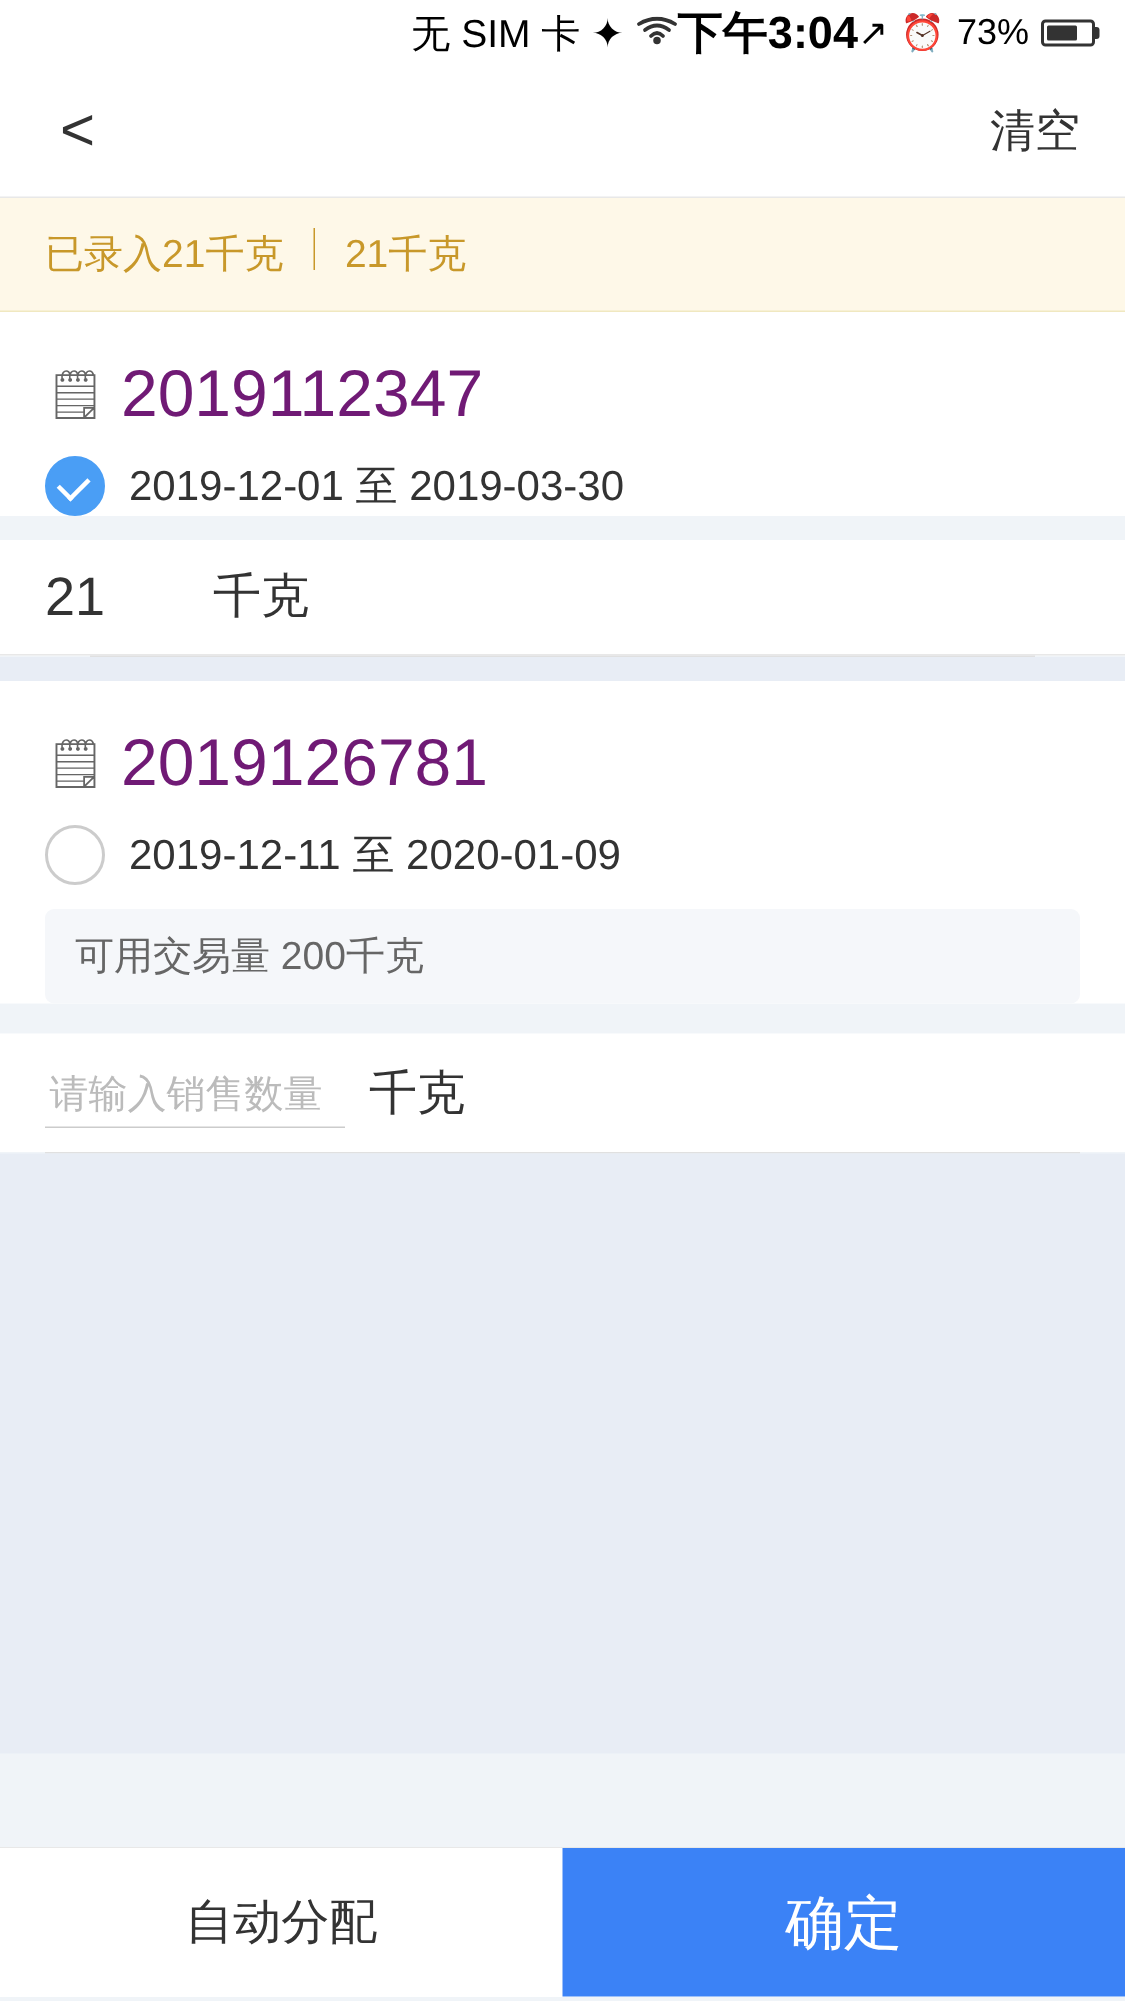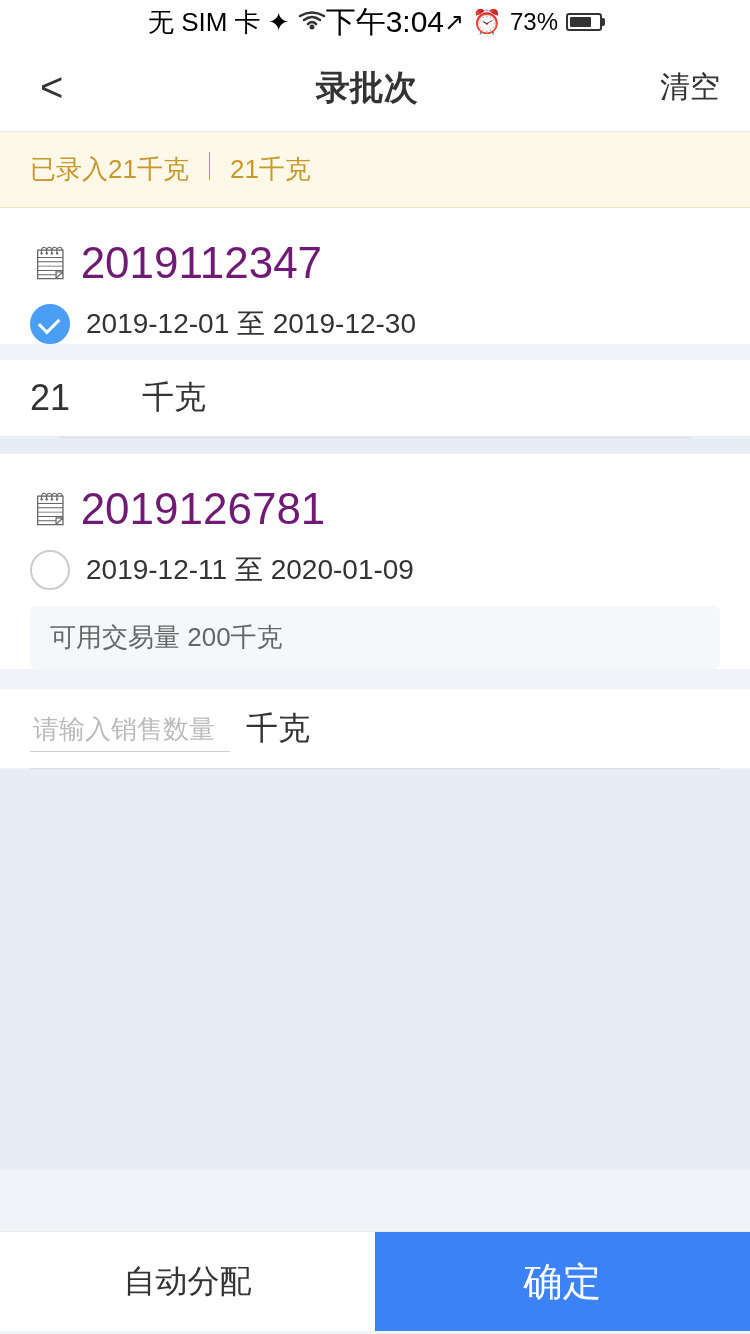--- a/index.html
+++ b/index.html
@@ -11,33 +11,33 @@
       background: #f0f4f8;
       overflow-x: hidden;
     }
 
     
     .status-bar {
       height: 44px;
       background: #fff;
       display: flex;
       align-items: center;
-      justify-content: center;
+      justify-content: flex-end;
       padding: 0 20px;
       font-size: 28px;
     }
     .status-left {
       display: flex;
       align-items: center;
       gap: 8px;
       font-size: 26px;
     }
     .status-center {
       font-size: 30px;
-      font-weight: 400;
+      font-weight: 700;
     }
     .status-right {
       display: flex;
       align-items: center;
       gap: 8px;
       font-size: 24px;
     }
     .battery {
       display: inline-flex;
       align-items: center;
@@ -312,40 +312,39 @@
     <div class="battery">
       <div class="battery-body">
         <div class="battery-fill"></div>
       </div>
     </div>
   </div>
 </div>
 
 <div class="nav-bar">
   <span class="nav-back">&lt;</span>
-  <span class="nav-title">录批次</span>
   <span class="nav-action">清空</span>
 </div>
 
 <div class="summary-bar">
   <span class="summary-text">已录入21千克</span>
   <div class="summary-divider"></div>
   <span class="summary-value">21千克</span>
 </div>
 
 <div class="content-area">
 
   <div class="batch-item card">
     <div class="batch-header">
       <span class="doc-icon">🗒</span>
       <span class="batch-id">2019112347</span>
     </div>
     <div class="batch-date-row">
       <div class="radio-circle checked"></div>
-      <span class="batch-date">2019-12-01 至 2019-12-30</span>
+      <span class="batch-date">2019-12-01 至 2019-03-30</span>
     </div>
   </div>
 
   <div class="quantity-row" style="background:#fff; border-bottom: 1px solid #e8e8e8;">
     <span class="quantity-value">21</span>
     <span style="width:40px; text-align:center; font-size:28px; color:#999;"> </span>
     <span class="quantity-unit">千克</span>
   </div>
   <div style="height:1px; background:#e0e0e0; margin: 0 60px;"></div>
 

